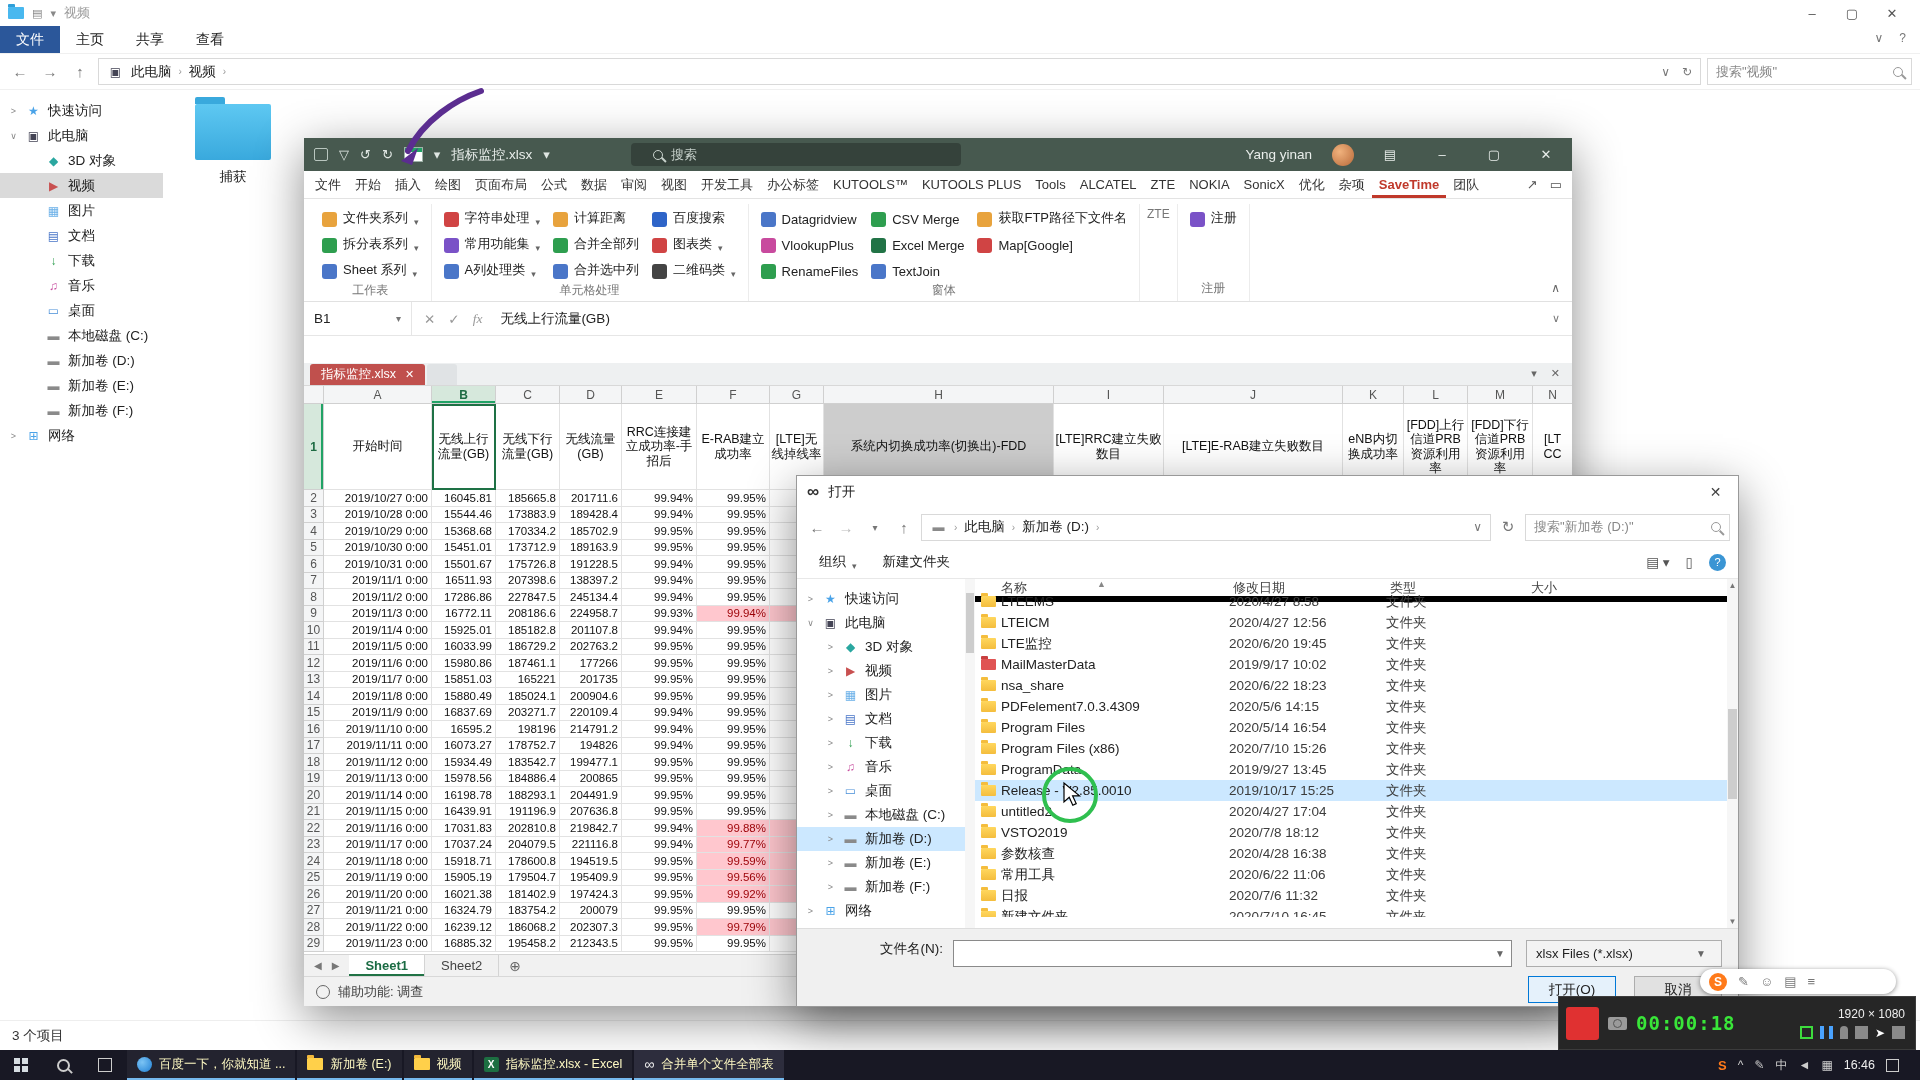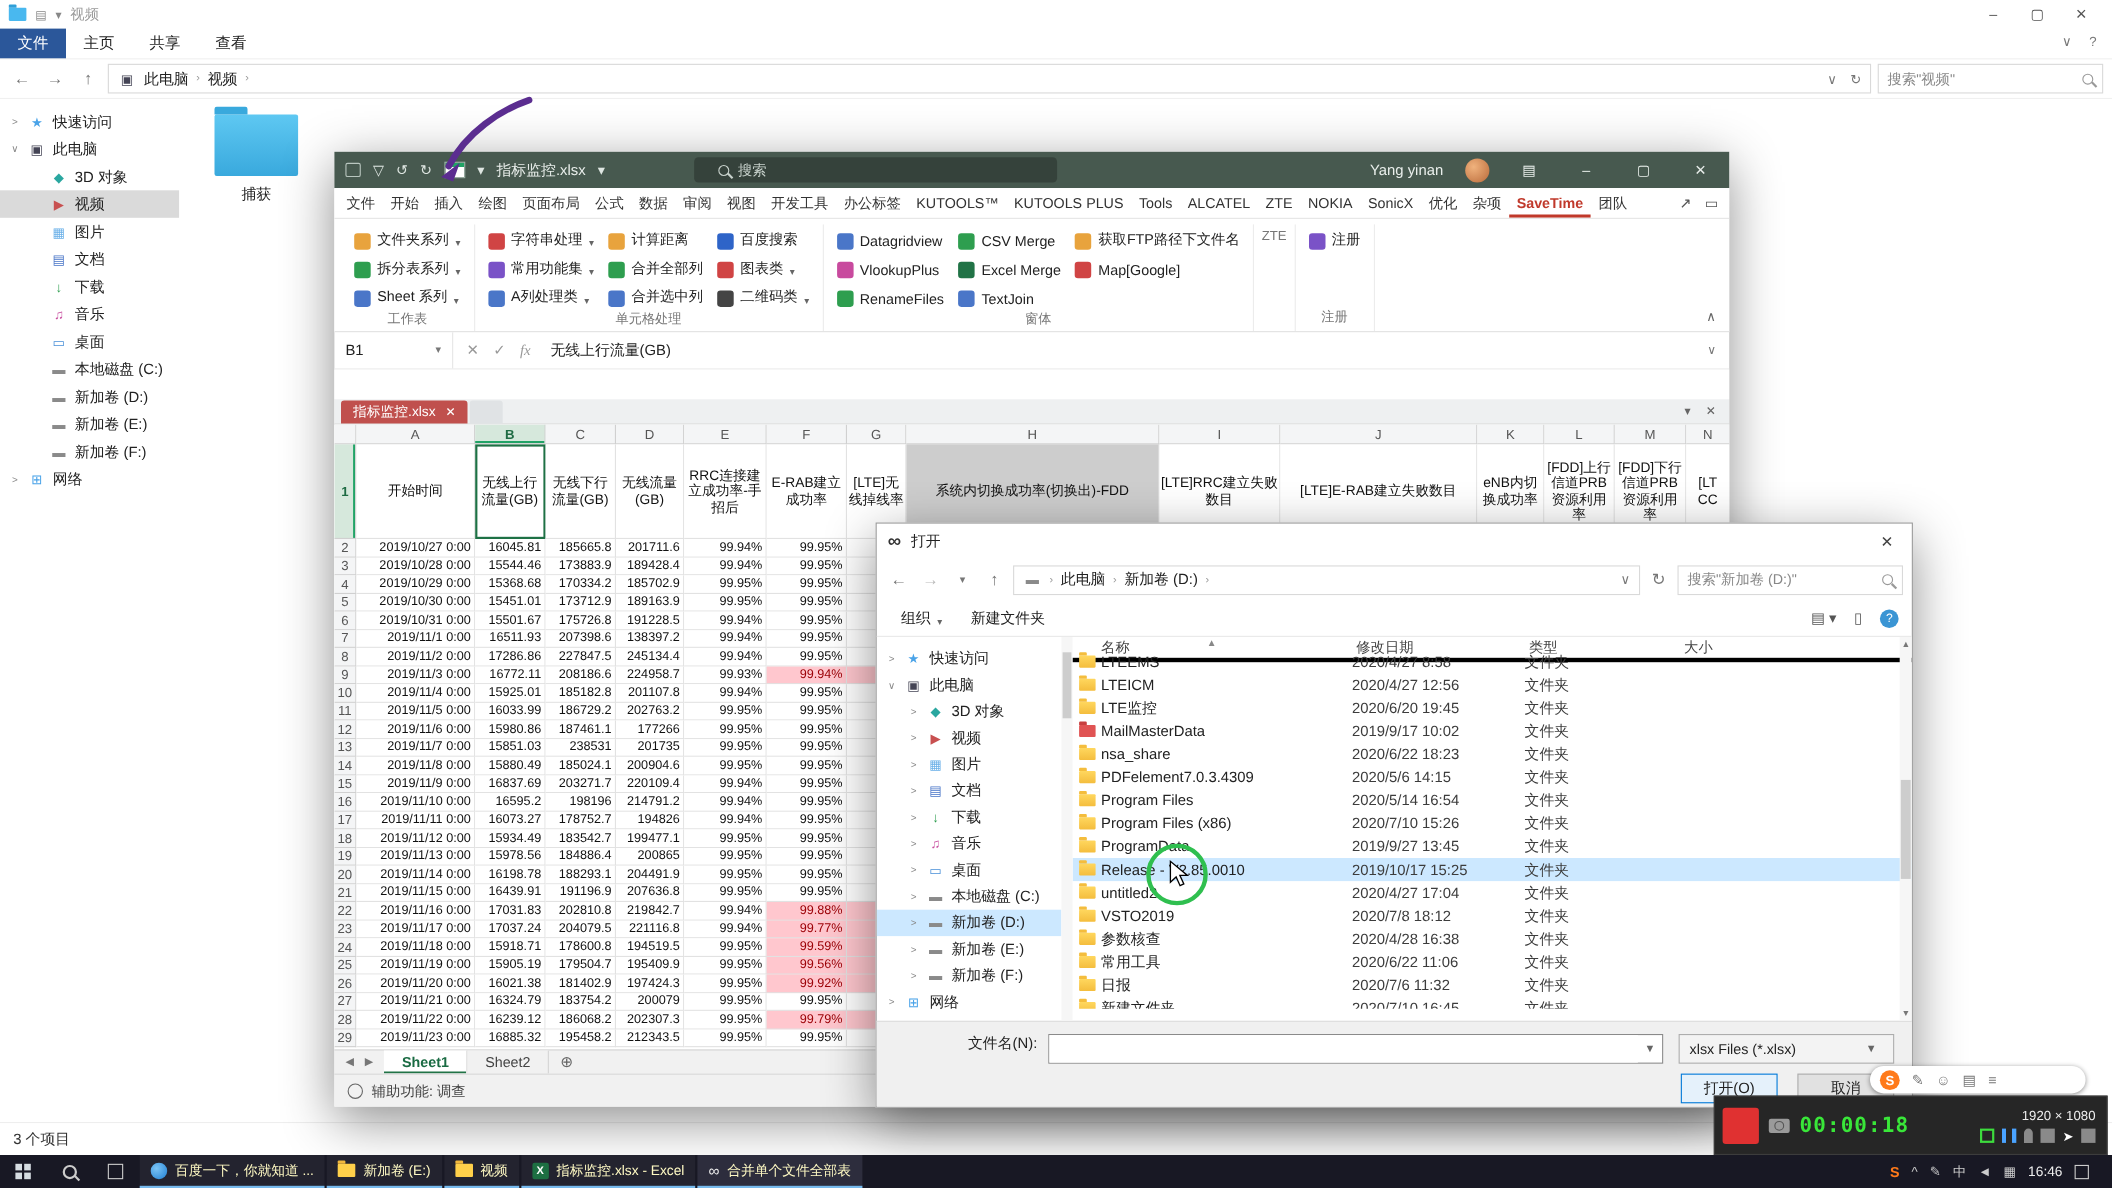--- a/index.html
+++ b/index.html
@@ -111,21 +111,21 @@
 .tb-caret{font-size:9px;color:#666}
 .dlg-toolbar-right{margin-left:auto;display:flex;gap:16px;color:#555;align-items:center}
 .help-ic{width:17px;height:17px;border-radius:50%;background:#3a95d4;color:#fff;font-size:11px;display:flex;align-items:center;justify-content:center}
 .dlg-body{flex:1;display:flex;overflow:hidden}
 #dlg-tree{width:168px;padding-top:8px;overflow:hidden}
 #dlg-tree .treerow{height:24px}
 #dlg-tree .treerow.sel{background:#cce8ff}
 .tree-sb{width:10px;background:#f6f6f6;position:relative;flex:none}
 .tree-sb i{position:absolute;left:1px;right:1px;top:14px;height:60px;background:#cdcdcd}
 .dlg-list{flex:1;display:flex;flex-direction:column;overflow:hidden;position:relative}
-.dlg-lheader{height:23px;display:flex;align-items:center;border-bottom:4px solid #000000;font-size:13px;color:#444;position:relative;flex:none}
+.dlg-lheader{height:23px;display:flex;align-items:center;border-bottom:6px solid #000000;font-size:13px;color:#444;position:relative;flex:none}
 .lh-name{width:254px;padding-left:26px}
 .lh-date{width:157px;padding-left:4px}
 .lh-type{width:141px;padding-left:4px}
 .lh-size{flex:1;padding-left:4px}
 .sort-caret{position:absolute;left:122px;top:0;font-size:9px;color:#888}
 #dlg-files{flex:1;overflow:hidden;position:relative;top:-11px}
 .dlg-frow{height:21px;display:flex;align-items:center;font-size:13.5px}
 .dlg-frow.sel{background:#cce8ff}
 .f-icw{width:26px;display:flex;justify-content:center;flex:none}
 .fold-ic{width:15px;height:11px;background:linear-gradient(#ffd75e,#f4bd3d);border-radius:1px;position:relative;flex:none}
@@ -723,21 +723,21 @@
         <div class="xc xl-dc"></div>
         <div class="xc xl-dc"></div>
         <div class="xc xl-dc"></div>
         <div class="xc xl-dc"></div>
         <div class="xc xl-dc"></div>
         <div class="xc xl-dc"></div>
         <div class="xc xl-dc"></div>
         <div class="xl-ch rowh">13</div>
         <div class="xc xl-dc">2019/11/7 0:00</div>
         <div class="xc xl-dc">15851.03</div>
-        <div class="xc xl-dc">238531</div>
+        <div class="xc xl-dc">165221</div>
         <div class="xc xl-dc">201735</div>
         <div class="xc xl-dc">99.95%</div>
         <div class="xc xl-dc">99.95%</div>
         <div class="xc xl-dc">0.02</div>
         <div class="xc xl-dc"></div>
         <div class="xc xl-dc"></div>
         <div class="xc xl-dc"></div>
         <div class="xc xl-dc"></div>
         <div class="xc xl-dc"></div>
         <div class="xc xl-dc"></div>

